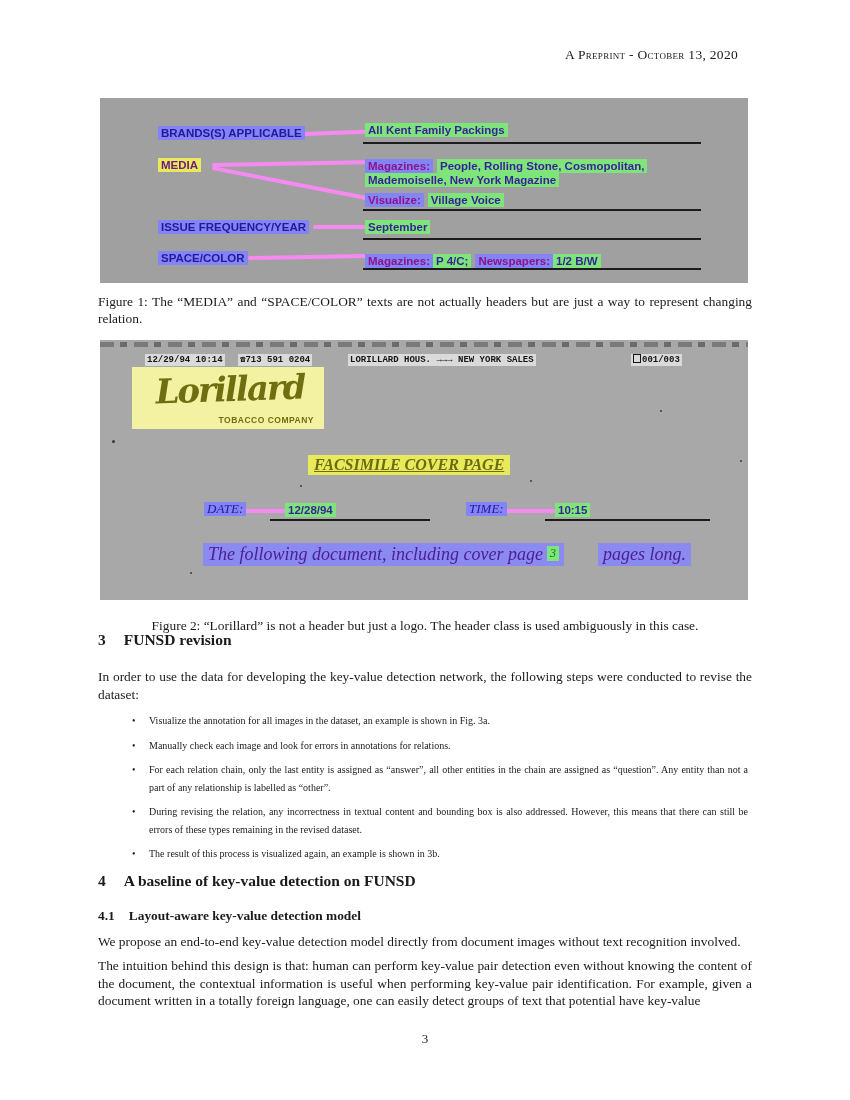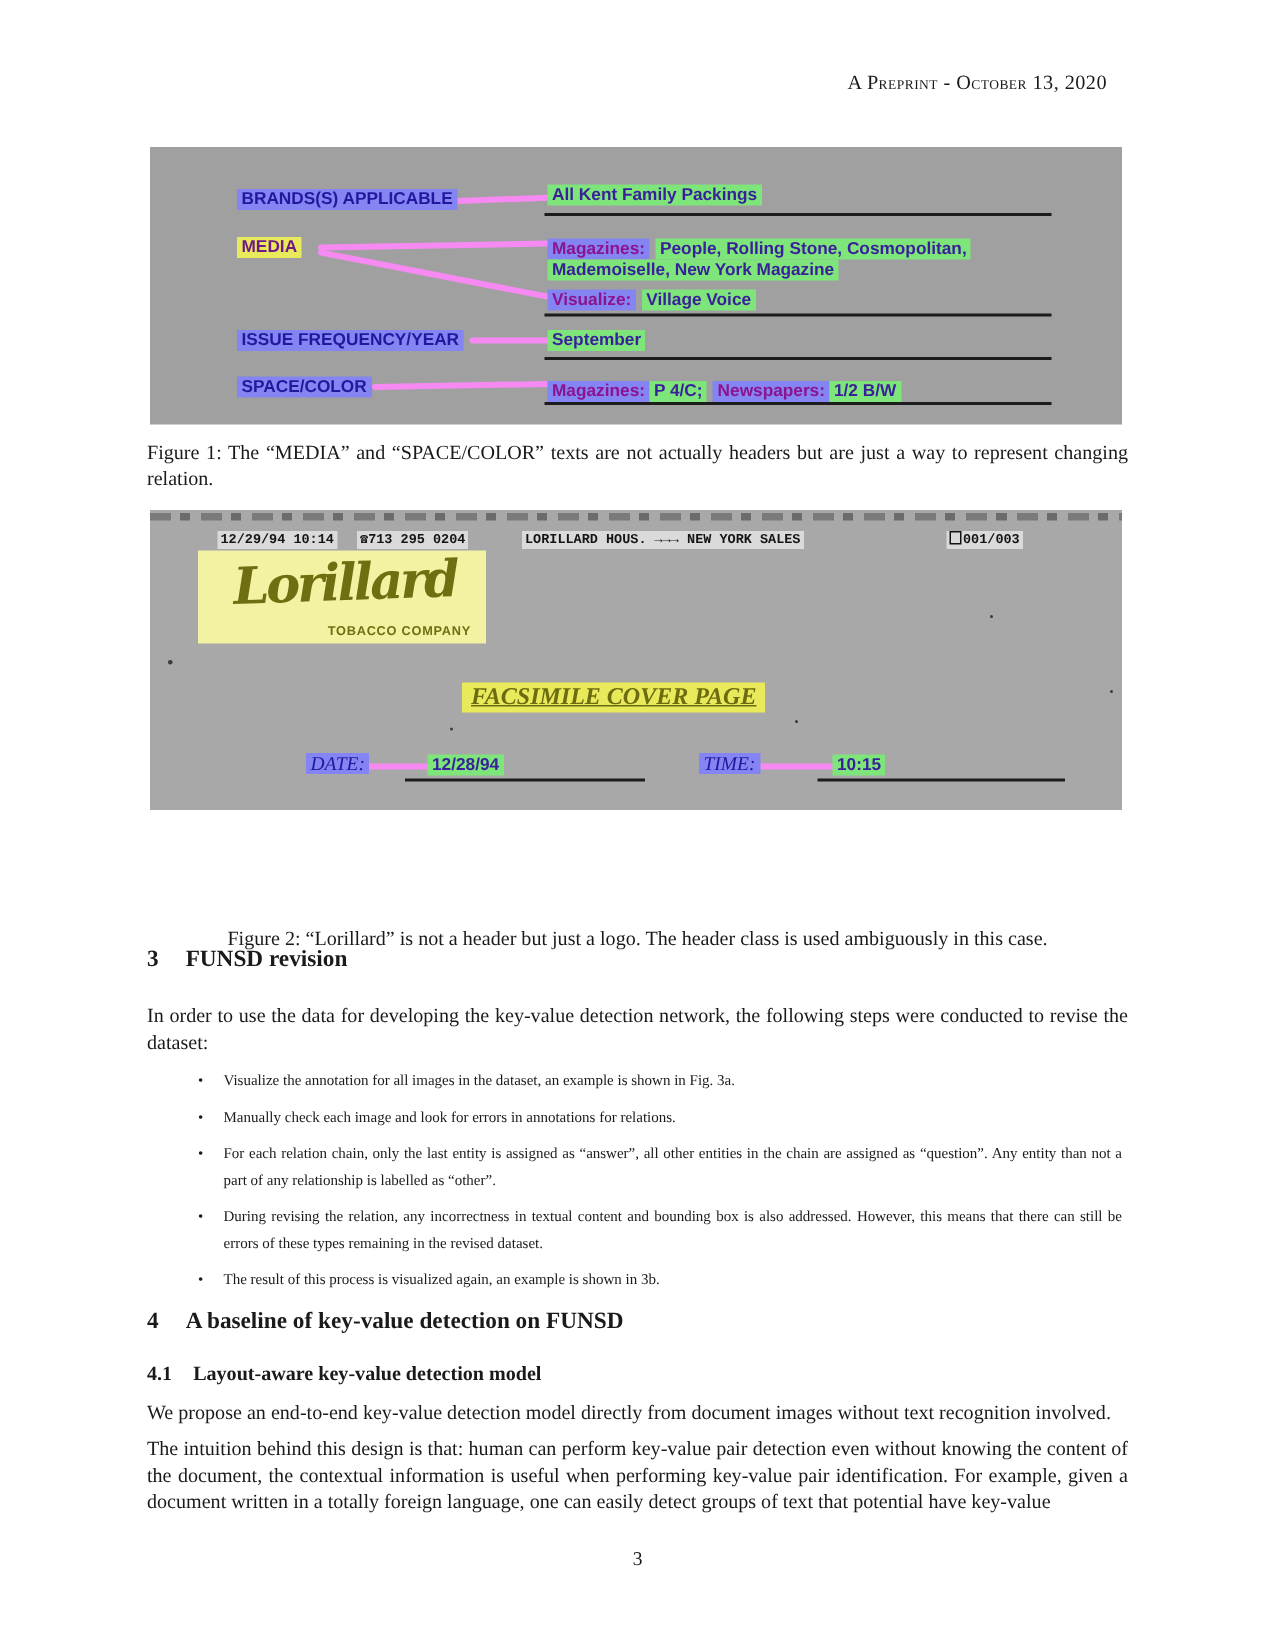--- a/index.html
+++ b/index.html
@@ -8,21 +8,21 @@
     position:relative; width:850px; height:1100px; background:#ffffff;
     font-family:"Liberation Serif", serif; color:#1a1a1a; overflow:hidden;
   }
   .running-head {
     position:absolute; top:47px; left:98px; width:640px;
     text-align:right; font-variant:small-caps; font-size:13.5px; letter-spacing:.3px;
   }
   
   .figimg { position:absolute; left:100px; width:648px; overflow:hidden; }
   #fig1 { top:98px; height:185px; background:#a0a0a0; }
-  #fig2 { top:340px; height:200px; background:#a8a8a8; }
+  #fig2 { top:340px; height:260px; background:#a8a8a8; }
   .formlabel {
     font-family:"Liberation Sans", sans-serif; font-weight:bold; font-size:11.5px;
     padding:0 3px; display:inline-block; line-height:14px; white-space:nowrap;
     position:absolute; z-index:3;
   }
   .q { background:#8484f2; color:#22189e; }
   .h { background:#e9e95c; color:#701a86; }
   .a { background:#7ee57a; color:#3a1f9a; }
   .k { background:#8484f2; color:#8c1490; }
   .rel { position:absolute; height:4px; background:#f78af2; z-index:2; transform-origin:left center; border-radius:2px; }
@@ -108,21 +108,21 @@
       <span class="formlabel k">Magazines:</span><span class="formlabel a">P 4/C;</span>
       <span class="formlabel k">Newspapers:</span><span class="formlabel a">1/2 B/W</span>
     </div>
   </div>
   <div class="caption" style="top:293px;">Figure 1: The “MEDIA” and “SPACE/COLOR” texts are not actually headers but are just a way to represent changing relation.</div>
 
   <div class="figimg" id="fig2">
     <div class="speckle-top"></div>
 
     <span class="faxbox" style="left:45px; top:14px;">12/29/94  10:14</span>
-    <span class="faxbox" style="left:138px; top:14px;"><span>☎</span><span>713 295 0204</span></span>
+    <span class="faxbox" style="left:138px; top:14px;"><span>☎</span><span>713 591 0204</span></span>
     <span class="faxbox" style="left:248px; top:14px;">LORILLARD HOUS.  →→→ NEW YORK SALES</span>
     <span class="faxbox" style="left:531px; top:14px;"><span class="pgicon"></span><span>001/003</span></span>
 
     <div class="logo-box">
       <div class="logo-script">Lorillard</div>
       <div class="logo-sub">TOBACCO COMPANY</div>
     </div>
 
     <div class="fax-title">FACSIMILE COVER PAGE</div>
 

